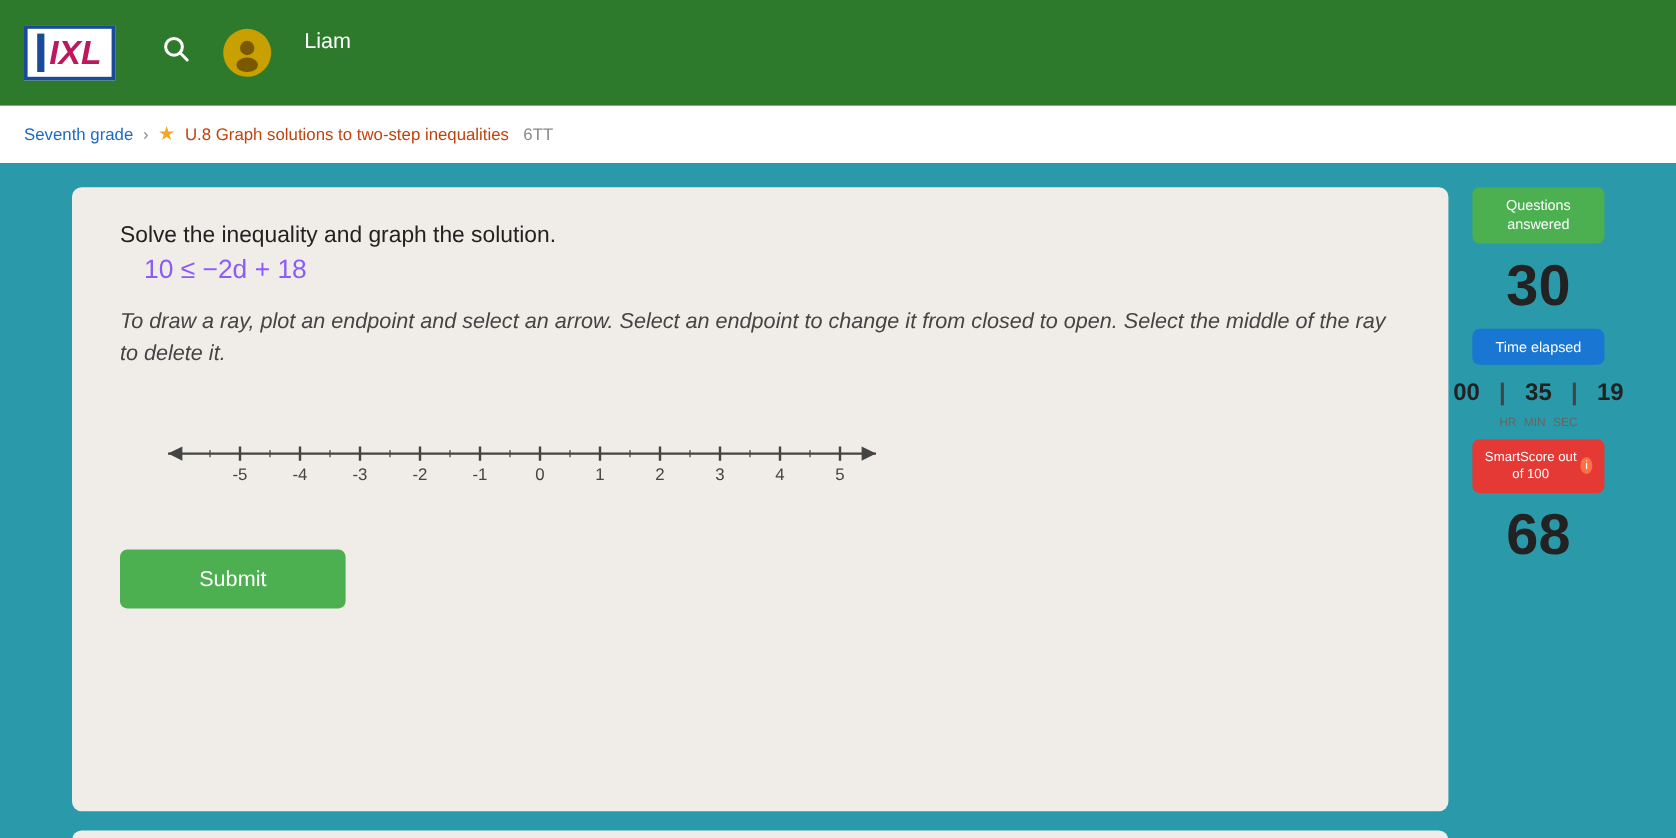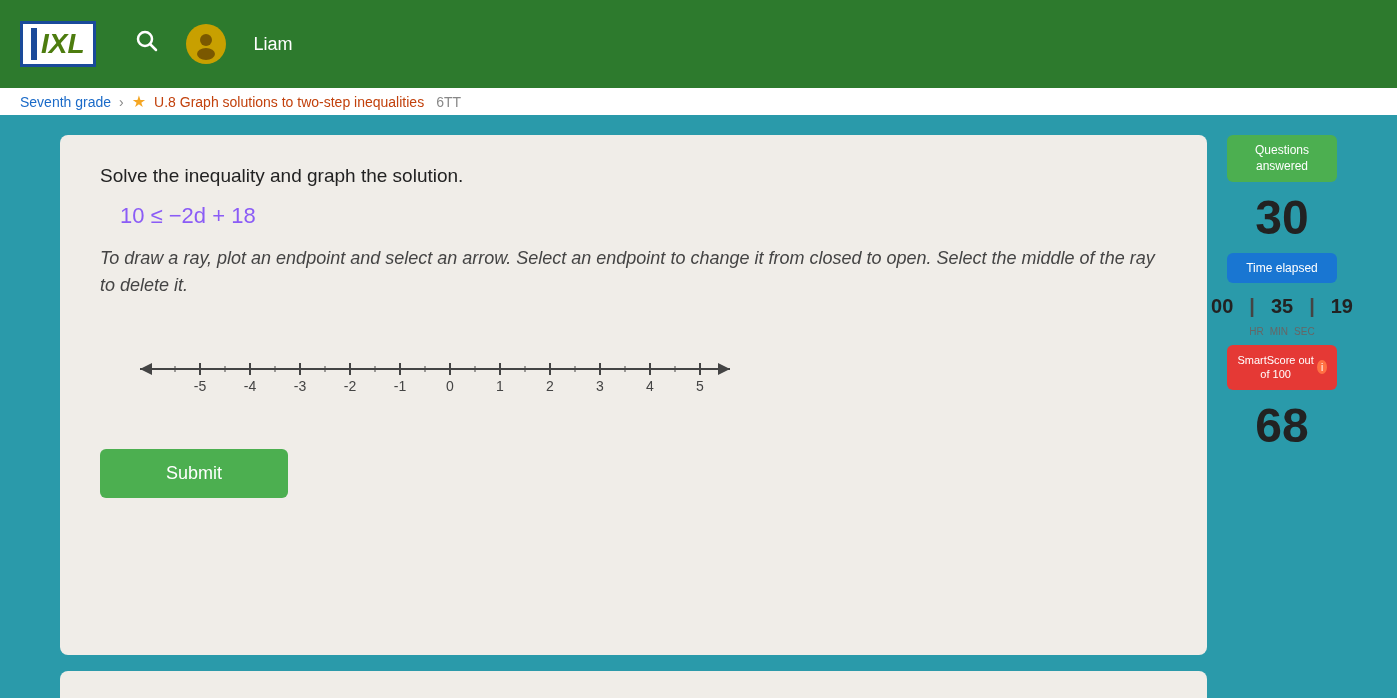--- a/index.html
+++ b/index.html
@@ -22,21 +22,21 @@
     }
     .logo-box {
       background: white;
       border: 3px solid #1a4a9a;
       padding: 4px 8px;
       display: flex;
       align-items: center;
       min-width: 70px;
     }
     .logo-text {
-      color: #4d7c0f;
+      color: #be185d;
       font-size: 28px;
       font-weight: 900;
       font-style: italic;
     }
     .logo-bar {
       width: 6px;
       height: 32px;
       background: #1a4a9a;
       margin-right: 4px;
     }
@@ -51,21 +51,20 @@
       font-size: 20px;
       text-decoration: none;
       cursor: pointer;
       padding: 4px 8px;
     }
     .nav-link.active {
       border-bottom: 3px solid white;
     }
     .nav-right {
       display: flex;
-      align-items: center;
       gap: 28px;
     }
     .search-icon-btn {
       color: white;
       font-size: 22px;
       cursor: pointer;
       background: none;
       border: none;
     }
     .avatar {
@@ -80,21 +79,21 @@
     }
     .avatar svg { width: 32px; height: 32px; }
     .username {
       color: white;
       font-size: 18px;
     }
 
     
     .breadcrumb-bar {
       background: white;
-      padding: 4px 20px;
+      padding: 14px 20px;
       display: flex;
       align-items: center;
       gap: 8px;
       font-size: 14px;
       color: #555;
     }
     .breadcrumb-bar a { color: #1a6ac8; text-decoration: none; cursor: pointer; }
     .breadcrumb-chevron { color: #888; }
     .star-icon { color: #f5a623; font-size: 16px; }
     .breadcrumb-current { color: #c2410c; font-weight: 500; }
@@ -112,21 +111,21 @@
     .question-card {
       background: #f0ede8;
       border-radius: 8px;
       padding: 30px 40px;
       flex: 1;
       min-height: 520px;
     }
     .question-title {
       font-size: 19px;
       color: #222;
-      margin-bottom: 16px;
+      margin-bottom: 4px;
       font-weight: normal;
     }
     .inequality {
       font-size: 22px;
       color: #8b5cf6;
       margin-bottom: 16px;
       margin-left: 20px;
     }
     .instruction {
       font-size: 18px;

